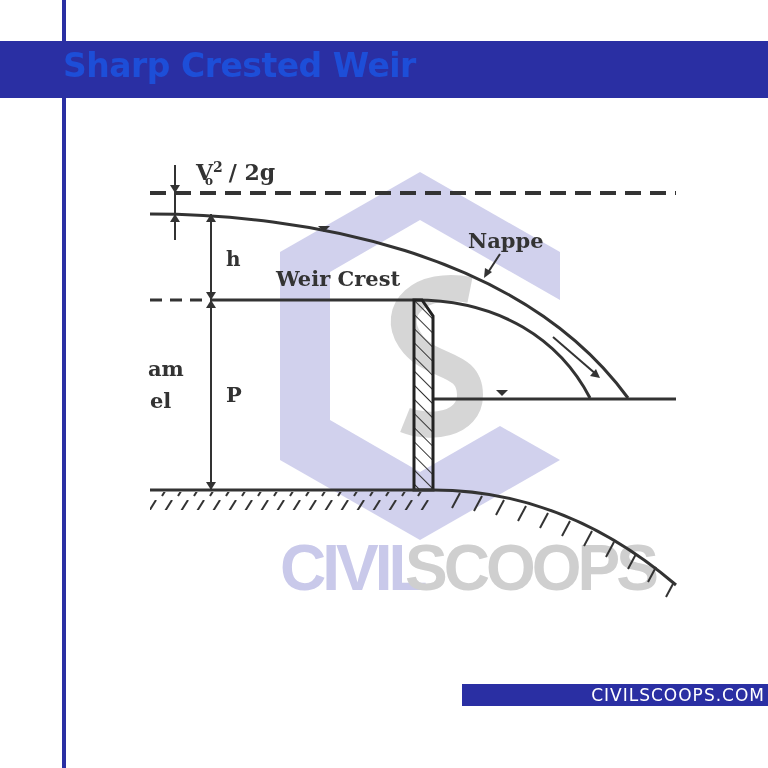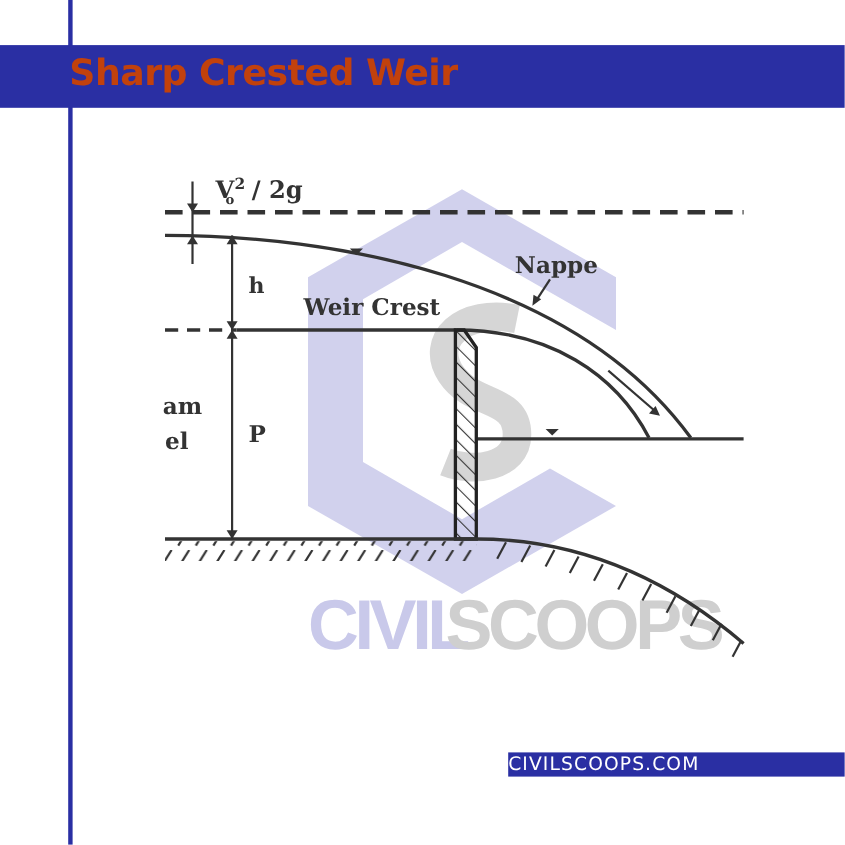--- a/index.html
+++ b/index.html
@@ -1,24 +1,24 @@
 <!DOCTYPE html>
 <html><head>
 <meta charset="utf-8">
 <style>
   html, body { margin:0; padding:0; }
   body { width:768px; height:768px; background:#ffffff; position:relative; overflow:hidden; font-family:"DejaVu Sans", sans-serif; }
   .vline { position:absolute; left:62px; top:0; width:4px; height:768px; background:#2a2fa3; }
   .title-bar { position:absolute; left:0; top:41px; width:768px; height:57px; background:#2a2fa3; }
-  .title-text { position:absolute; left:63px; top:46px; color:#c2410c; font-family:"DejaVu Sans", sans-serif; font-weight:bold; font-size:33px; letter-spacing:-0.5px; }
+  .title-text { position:absolute; left:63px; top:46px; color:#1d4ed8; font-family:"DejaVu Sans", sans-serif; font-weight:bold; font-size:33px; letter-spacing:-0.5px; }
   svg.diagram { position:absolute; left:0; top:0; }
   .lbl { font-family:"DejaVu Serif", serif; font-weight:bold; fill:#333; }
   .wm-text { font-family:"Liberation Sans", sans-serif; font-weight:bold; font-size:64px; letter-spacing:-4px; }
   .footer-bar { position:absolute; left:462px; top:684px; width:306px; height:22px; background:#2a2fa3; }
-  .footer-text { position:absolute; left:462px; top:684px; width:292px; height:22px; line-height:22px; text-align:left; color:#fff; font-family:"DejaVu Sans", sans-serif; font-size:17px; letter-spacing:1px; }
+  .footer-text { position:absolute; left:462px; top:684px; width:292px; height:22px; line-height:22px; text-align:right; color:#fff; font-family:"DejaVu Sans", sans-serif; font-size:17px; letter-spacing:1px;padding-left:11px; }
 </style>
 </head>
 <body>
 
 <div class="vline"></div>
 <div class="title-bar"></div>
 <div class="title-text">Sharp Crested Weir</div>
 
 <svg class="diagram" width="768" height="768">
 

